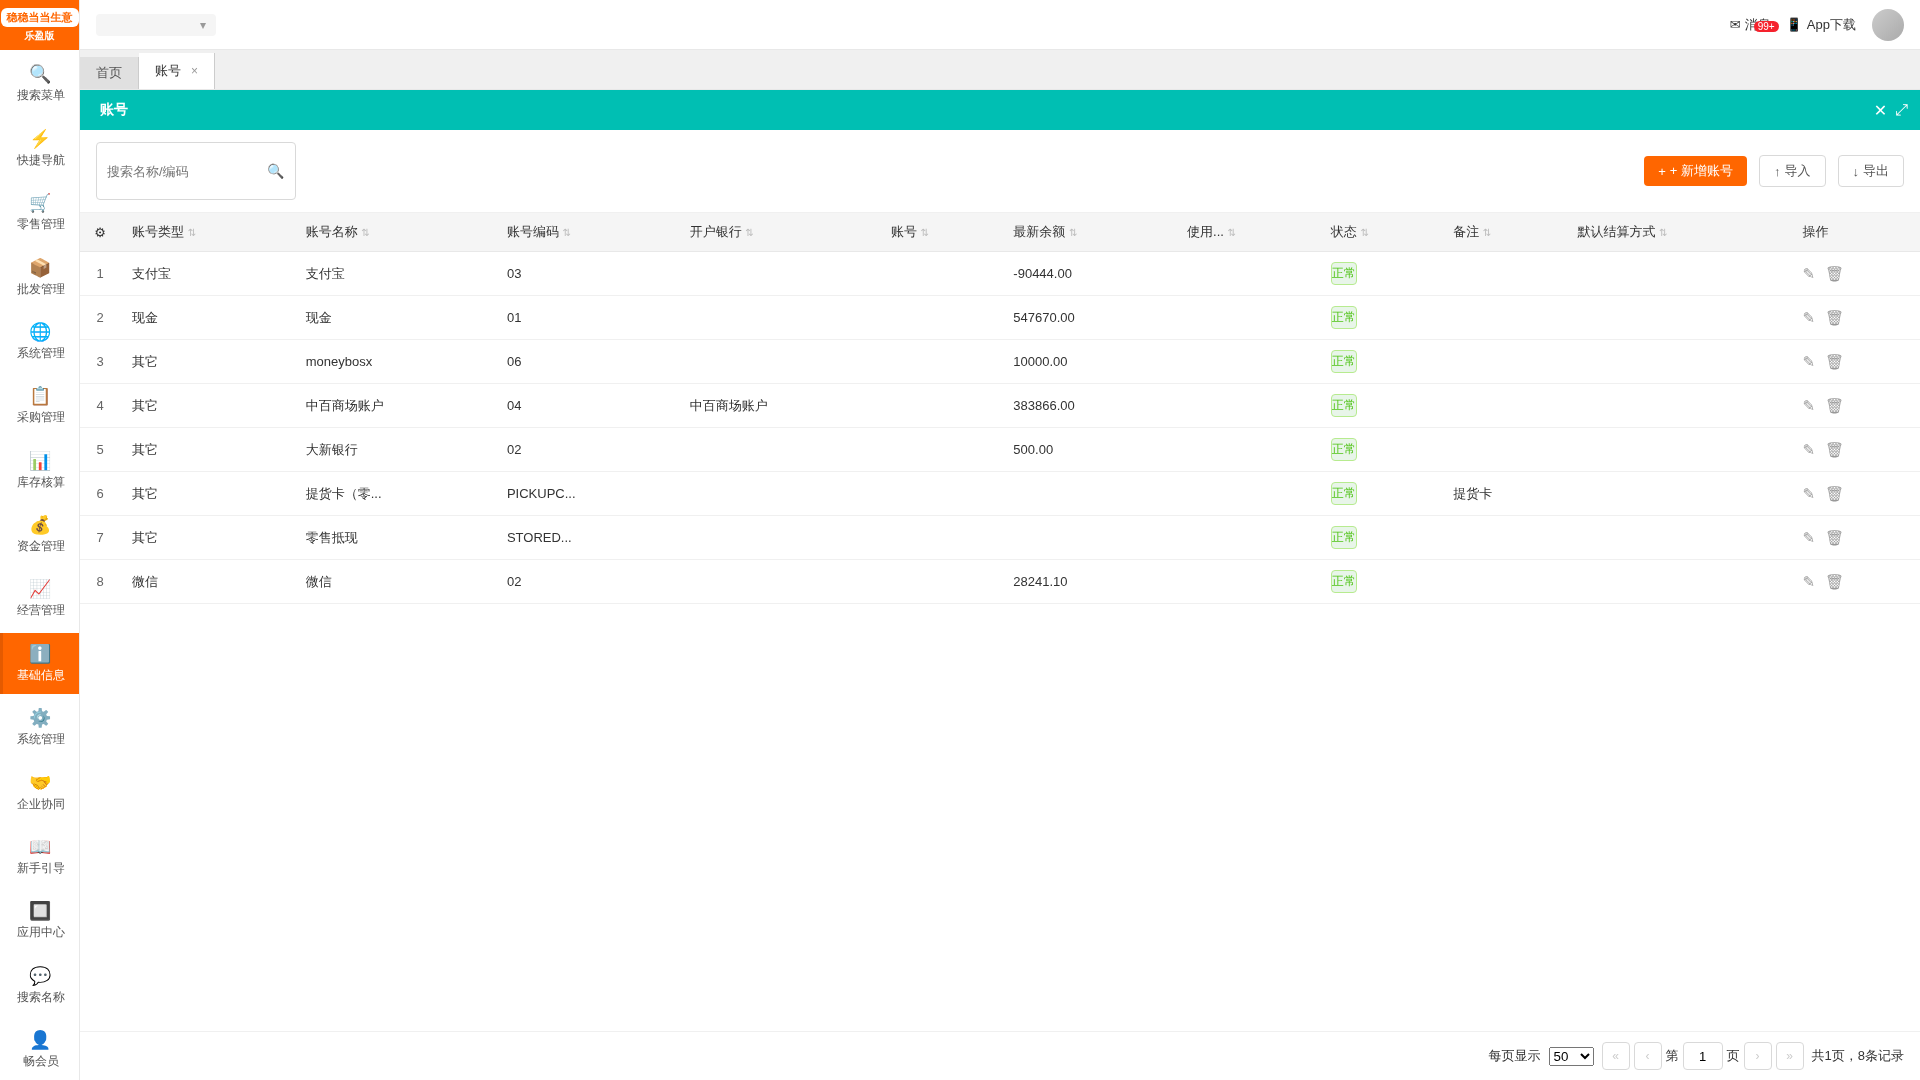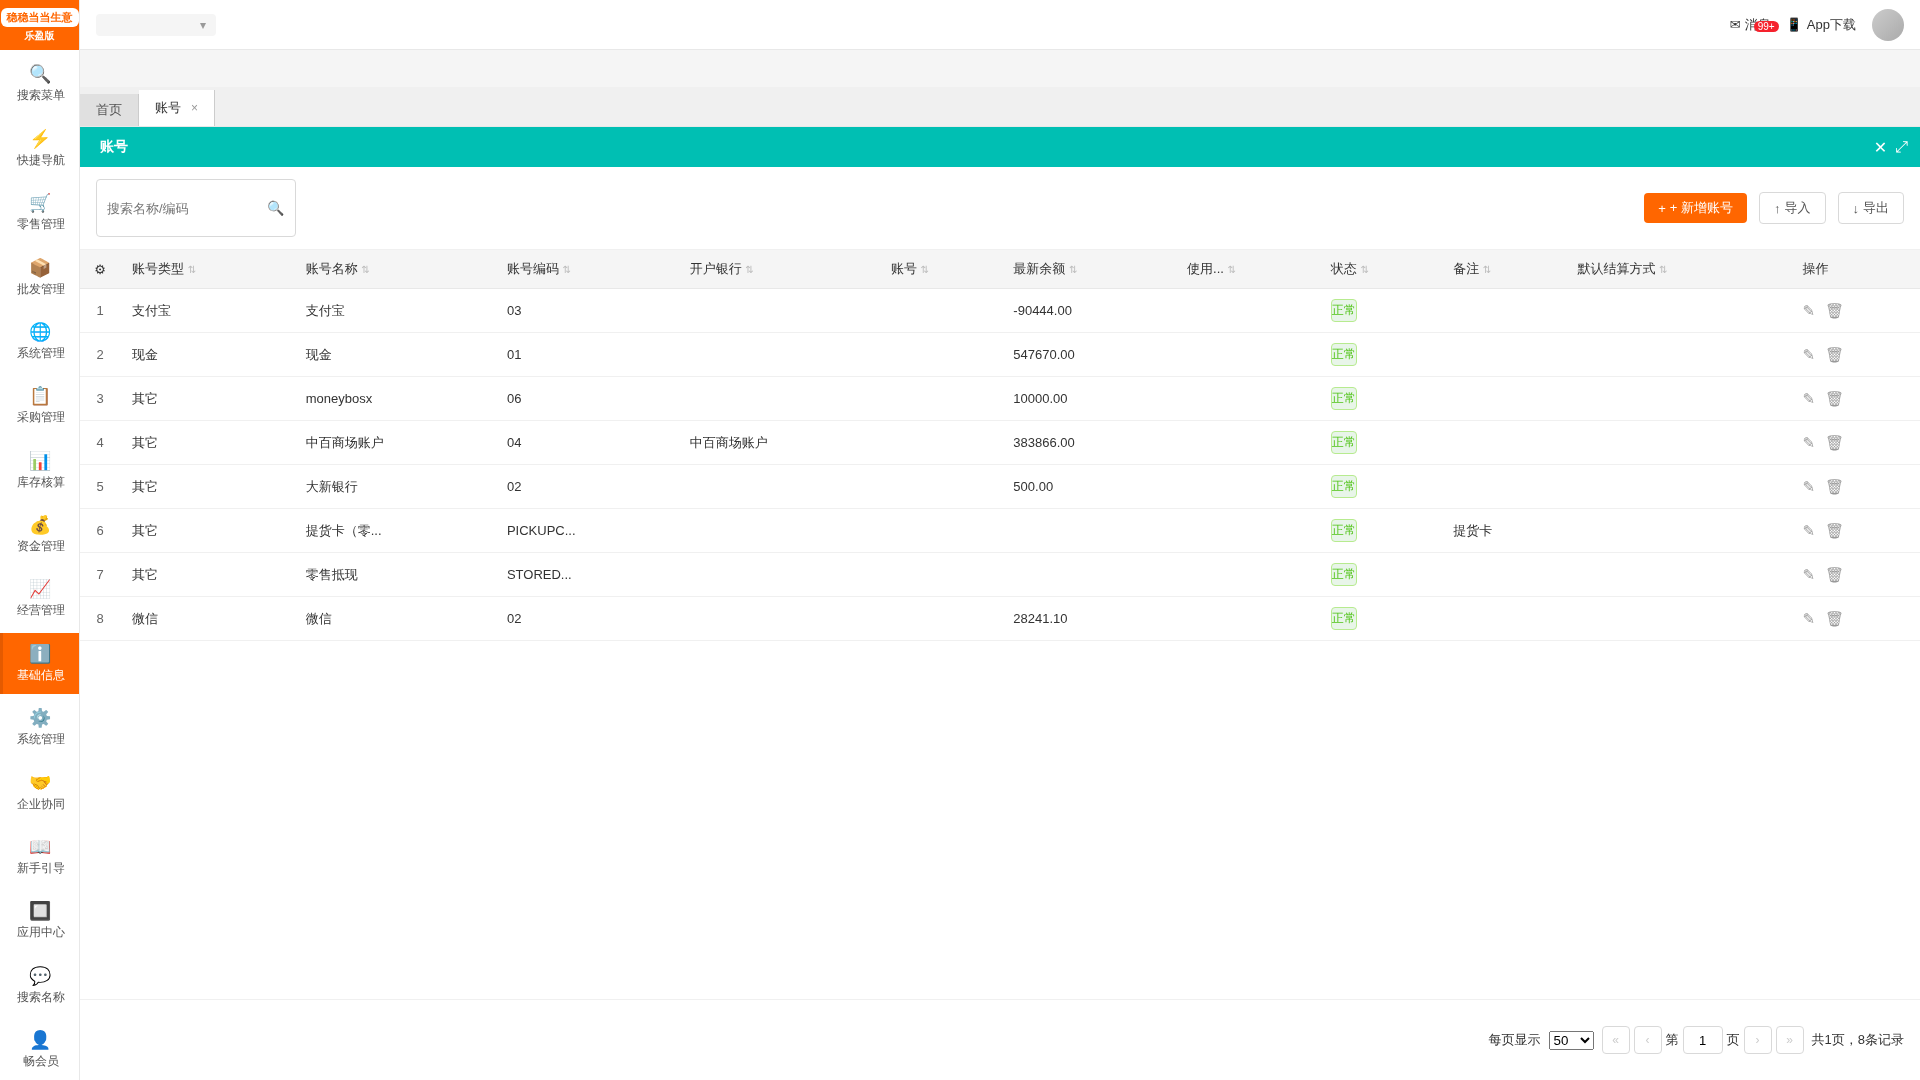--- a/index.html
+++ b/index.html
@@ -142,21 +142,20 @@
 
     
     .tab-bar {
       height: 40px;
       background: #f0f0f0;
       display: flex;
       align-items: flex-end;
       padding: 0 0 0 0;
       border-bottom: 1px solid #e8e8e8;
       flex-shrink: 0;
-      margin-top: 37px;
     }
     .tab {
       height: 32px;
       display: flex;
       align-items: center;
       padding: 0 16px;
       cursor: pointer;
       font-size: 13px;
       color: #555;
       background: #e0e0e0;
@@ -289,21 +288,21 @@
       cursor: pointer;
       color: #999;
       font-size: 15px;
     }
 
     
     .pagination {
       display: flex;
       align-items: center;
       justify-content: flex-end;
-      padding: 26px 16px;
+      padding: 10px 16px;
       border-top: 1px solid #f0f0f0;
       gap: 8px;
       font-size: 13px;
       color: #333;
       flex-shrink: 0;
       background: #fff;
     }
     .page-nav {
       display: flex;
       align-items: center;

